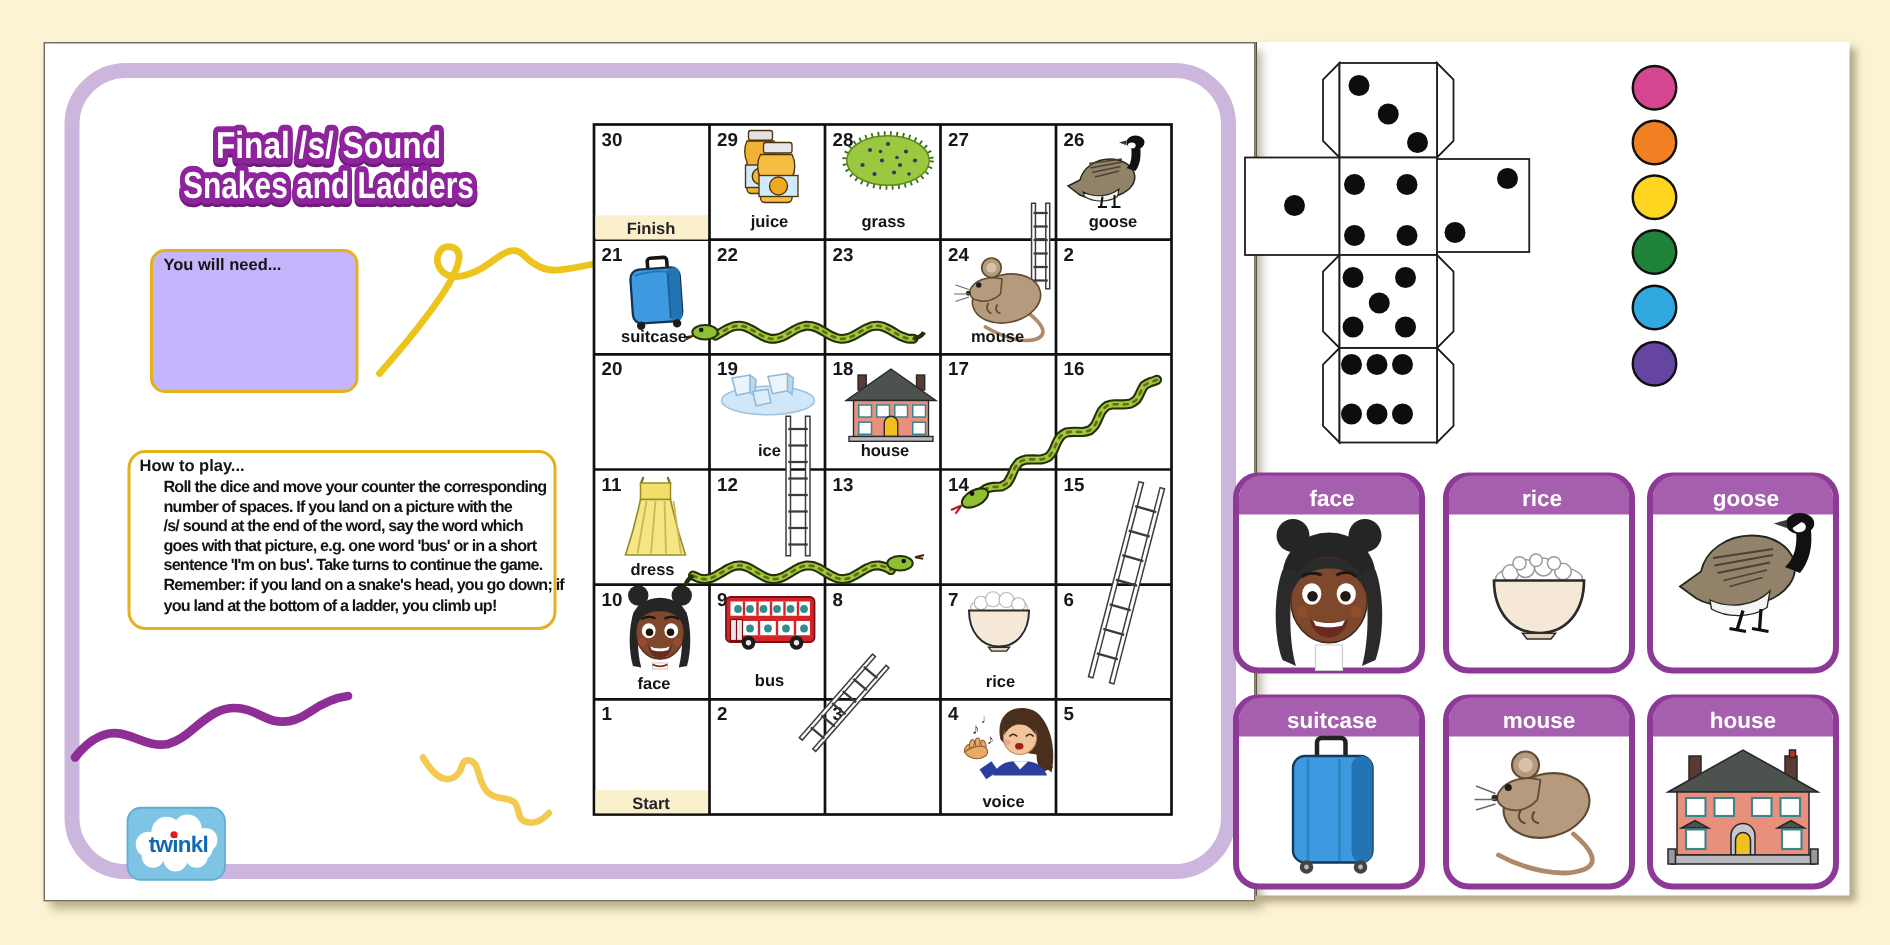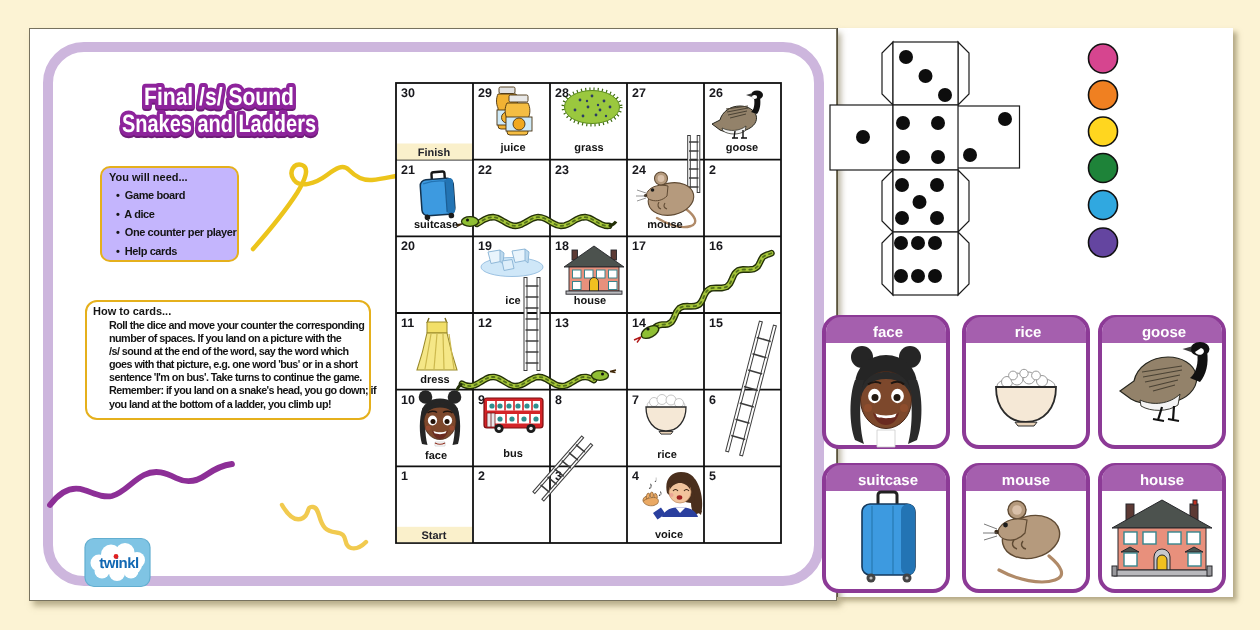--- a/index.html
+++ b/index.html
@@ -60,30 +60,24 @@
     <circle cx="131" cy="571" r="7.5"></circle>
     <rect x="96" y="556" width="46" height="18" rx="9"></rect>
   </g>
   <text x="119" y="568" font-size="15" font-weight="bold" fill="#1268b3" text-anchor="middle" font-family="Liberation Sans, sans-serif" letter-spacing="-0.5">twinkl</text>
   <circle cx="116" cy="556.5" r="2.4" fill="#e02020"></circle>
 </g>
 </svg>
 
 <div class="abs" style="left:85px;top:166px;width:139px;height:96px;background:#c4b5fd;border:2.5px solid #e5b01c;border-radius:10px;box-sizing:border-box;margin-left:15px;">
   <div style="font-size:11px;font-weight:bold;color:#141414;margin:3px 0 0 7px;">You will need...</div>
-  <div style="font-size:11px;font-weight:bold;letter-spacing:-0.4px;color:#141414;margin:3px 0 0 14px;line-height:18.5px;white-space:nowrap;">
-    <div>•&nbsp; Game board</div>
-    <div>•&nbsp; A dice</div>
-    <div>•&nbsp; One counter per player</div>
-    <div>•&nbsp; Help cards</div>
-  </div>
 </div>
 
 <div class="abs" style="left:85px;top:300px;width:286px;height:120px;background:#fff;border:2.5px solid #e5b01c;border-radius:12px;box-sizing:border-box;">
-  <div style="font-size:11px;font-weight:bold;color:#141414;margin:3px 0 0 6px;">How to cards...</div>
+  <div style="font-size:11px;font-weight:bold;color:#141414;margin:3px 0 0 6px;">How to play...</div>
   <div style="font-size:10.8px;font-weight:bold;letter-spacing:-0.55px;color:#141414;margin:2px 0 0 22px;line-height:13.1px;width:278px;white-space:nowrap;">
     Roll the dice and move your counter the corresponding<br>
     number of spaces. If you land on a picture with the<br>
     /s/ sound at the end of the word, say the word which<br>
     goes with that picture, e.g. one word 'bus' or in a short<br>
     sentence 'I'm on bus'. Take turns to continue the game.<br>
     Remember: if you land on a snake's head, you go down; if<br>
     you land at the bottom of a ladder, you climb up!
   </div>
 </div>

